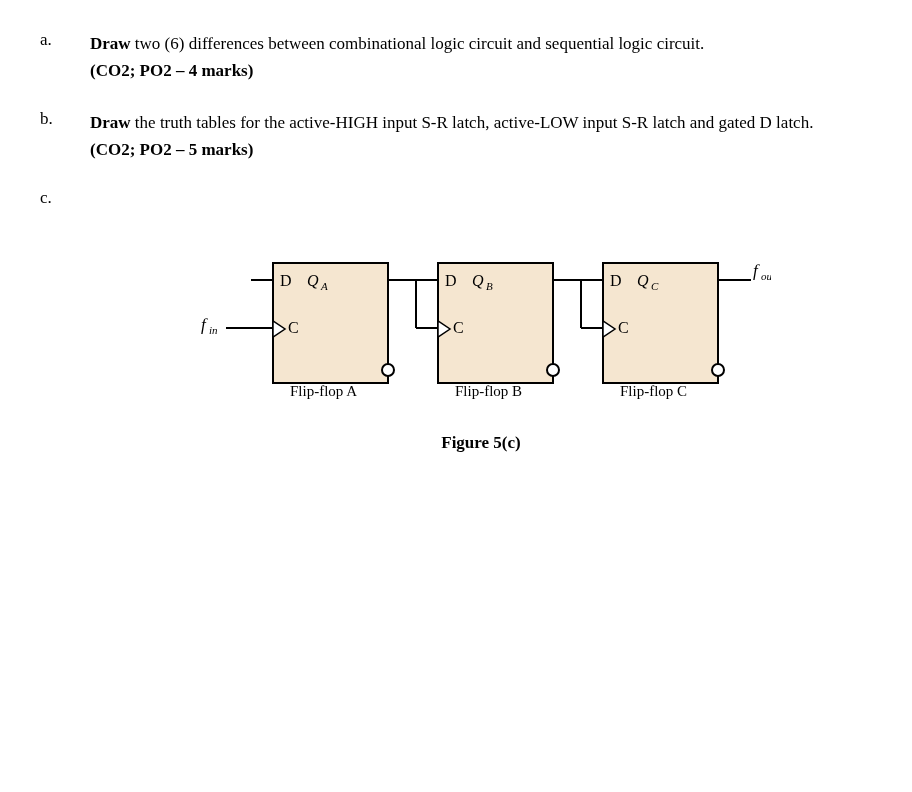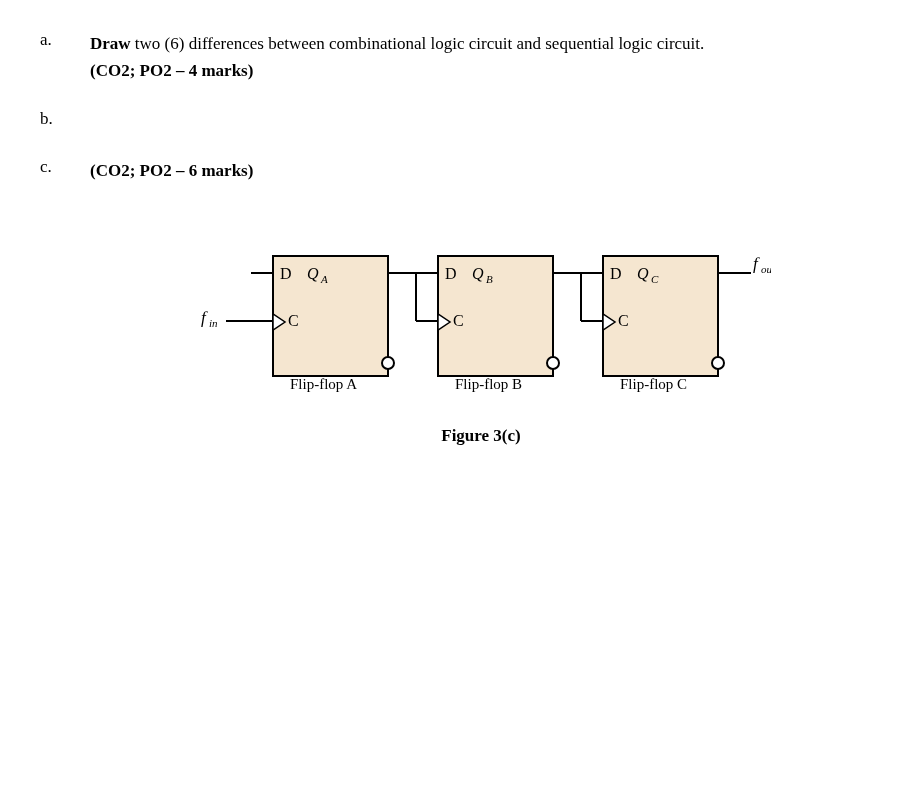--- a/index.html
+++ b/index.html
@@ -74,29 +74,32 @@
     </div>
     <div class="marks-line">(CO2; PO2 – 4 marks)</div>
   </div>
 </div>
 
 <div class="question-item">
   <div class="question-label">
     <span>b.</span>
   </div>
   <div class="question-content">
+    <div class="question-text">
+      <span style="font-weight:bold;">Draw</span><span> the truth tables for the active-HIGH input S-R latch, active-LOW input S-R latch and gated D latch.</span>
+    </div>
+    <div class="marks-line">(CO2; PO2 – 5 marks)</div>
   </div>
 </div>
 
 <div class="question-item">
   <div class="question-label">
     <span>c.</span>
   </div>
   <div class="question-content">
-    <div class="marks-line">(CO2; PO2 – 6 marks)</div>
 
     <div class="diagram-section">
       <div class="diagram-svg-container">
         <svg width="580" height="200" viewBox="0 0 580 200" xmlns="http://www.w3.org/2000/svg">
 
           <text x="10" y="112" font-family="Times New Roman" font-size="17" font-style="italic">f</text>
           <text x="18" y="116" font-family="Times New Roman" font-size="11" font-style="italic">in</text>
 
           <line x1="35" y1="110" x2="82" y2="110" stroke="#000" stroke-width="2"></line>
 
@@ -161,16 +164,16 @@
 
           <circle cx="527" cy="152" r="6" fill="#fff" stroke="#000" stroke-width="2"></circle>
 
           <text x="562" y="58" font-family="Times New Roman" font-size="17" font-style="italic">f</text>
           <text x="570" y="62" font-family="Times New Roman" font-size="11" font-style="italic">out</text>
 
           <text x="429" y="178" font-family="Times New Roman" font-size="15">Flip-flop C</text>
         </svg>
       </div>
 
-      <div class="figure-caption">Figure 3(c)</div>
+      <div class="figure-caption">Figure 5(c)</div>
     </div>
   </div>
 </div>
 
 </body></html>

